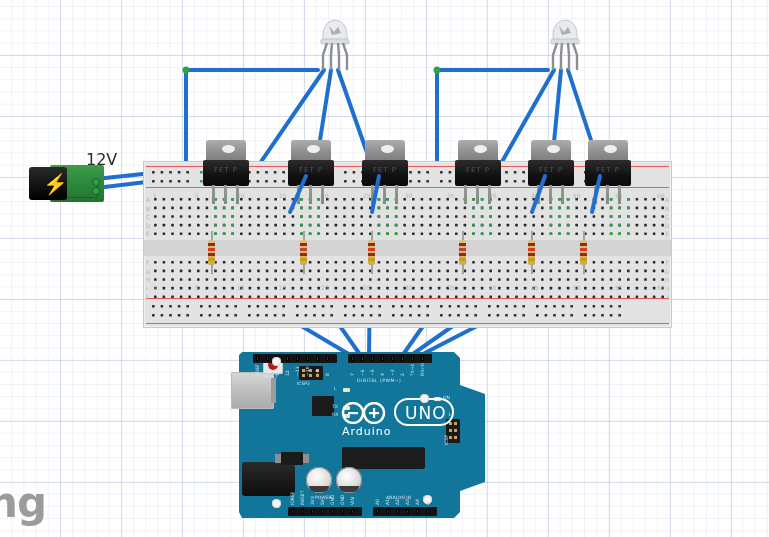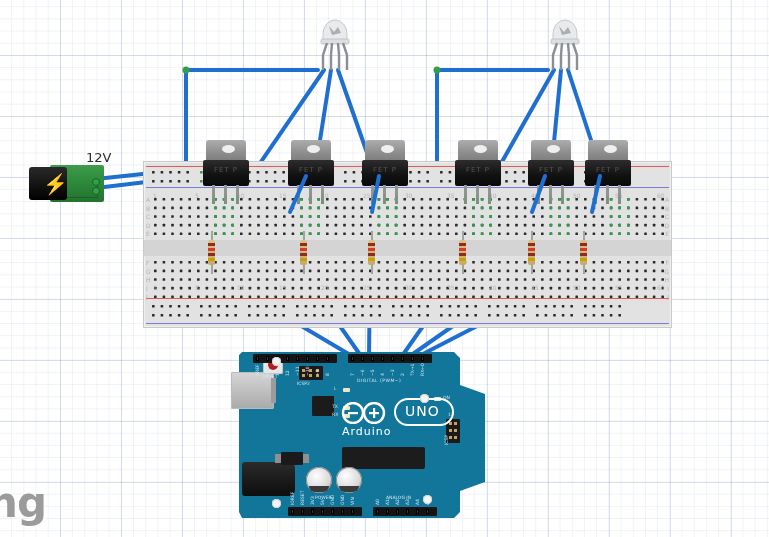--- a/index.html
+++ b/index.html
@@ -29,21 +29,21 @@
     position:absolute;left:-12px;top:478px;
     font-size:42px;font-weight:bold;color:#9b9b9b;
     letter-spacing:-1px;
     font-family:"DejaVu Sans", sans-serif;
     user-select:none;
   }
 
   
   #v12{
     position:absolute;left:86px;top:150px;
-    font-size:13px;color:#2b2b2b;
+    font-size:16px;color:#2b2b2b;
     font-family:"DejaVu Sans", sans-serif;
   }
 
   
   #battery{position:absolute;left:29px;top:165px;width:75px;height:37px;}
   #battery .body{
     position:absolute;left:21px;top:0;width:54px;height:37px;
     background:linear-gradient(180deg,#3e9c4a 0%,#2e8a3c 45%,#23722f 100%);
     border-radius:2px;
   }
@@ -1457,21 +1457,21 @@
     <circle cx="13" cy="11" r="10" fill="none" stroke="#ffffff" stroke-width="2.4"></circle>
     <circle cx="34" cy="11" r="10" fill="none" stroke="#ffffff" stroke-width="2.4"></circle>
     <rect x="8" y="10" width="10" height="2.2" fill="#ffffff"></rect>
     <rect x="29" y="10" width="10" height="2.2" fill="#ffffff"></rect>
     <rect x="33" y="6" width="2.2" height="10" fill="#ffffff"></rect>
   </svg>
   <div class="logoTxt" style="left:103px;top:73px;font-size:11px;letter-spacing:1px;">Arduino</div>
   <svg class="layer" style="left:155px;top:46px;width:62px;height:28px;" viewBox="0 0 62 28" width="62" height="28">
     <rect x="1" y="1" width="58" height="26" rx="13" fill="none" stroke="#ffffff" stroke-width="2"></rect>
   </svg>
-  <div class="logoTxt" style="left:166px;top:51px;font-size:14px;letter-spacing:1px;">UNO</div>
+  <div class="logoTxt" style="left:166px;top:51px;font-size:17px;letter-spacing:1px;">UNO</div>
 
   <div class="hdr" id="hdrDL" style="left:14px;top:2px;width:84px;">
       <i style="left: 3px;"></i>
       <i style="left: 13px;"></i>
       <i style="left: 23px;"></i>
       <i style="left: 33px;"></i>
       <i style="left: 43px;"></i>
       <i style="left: 53px;"></i>
       <i style="left: 63px;"></i>
       <i style="left: 73px;"></i>

